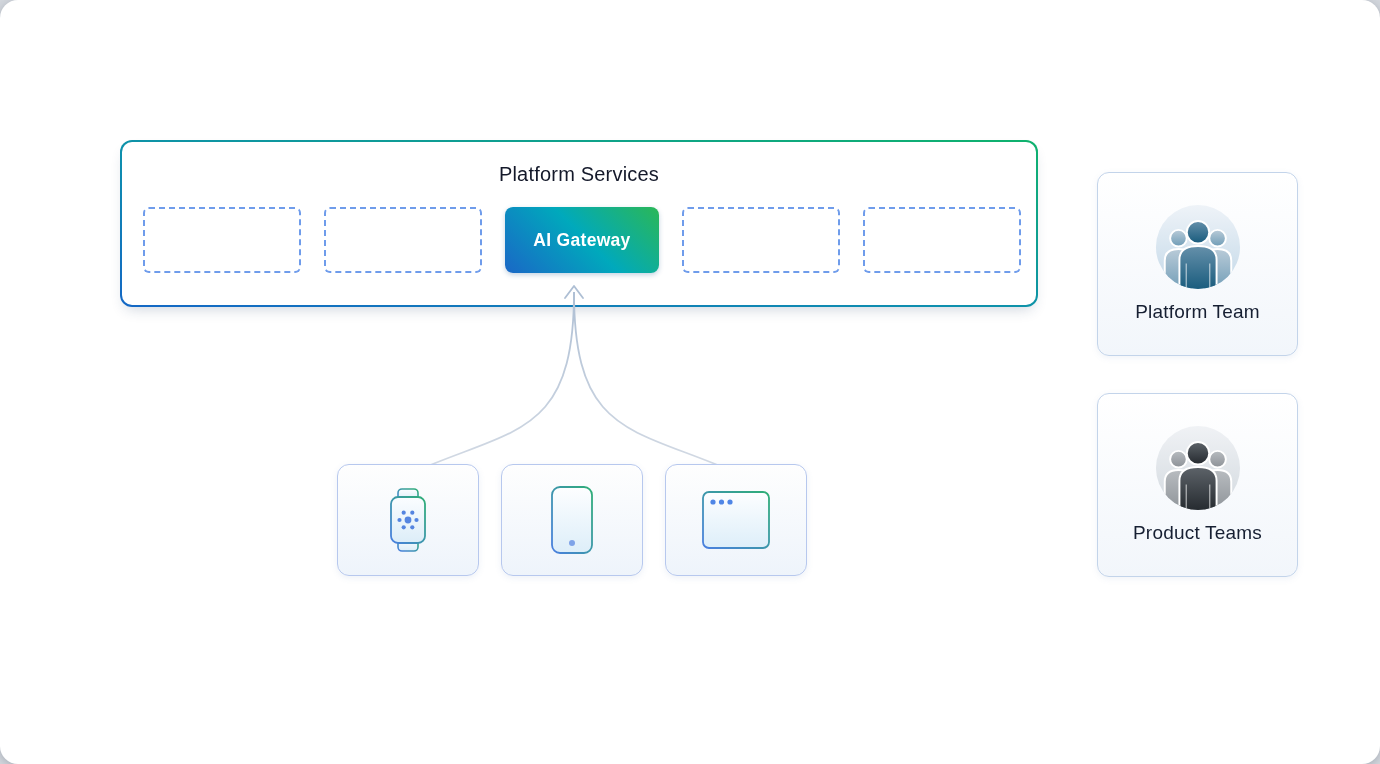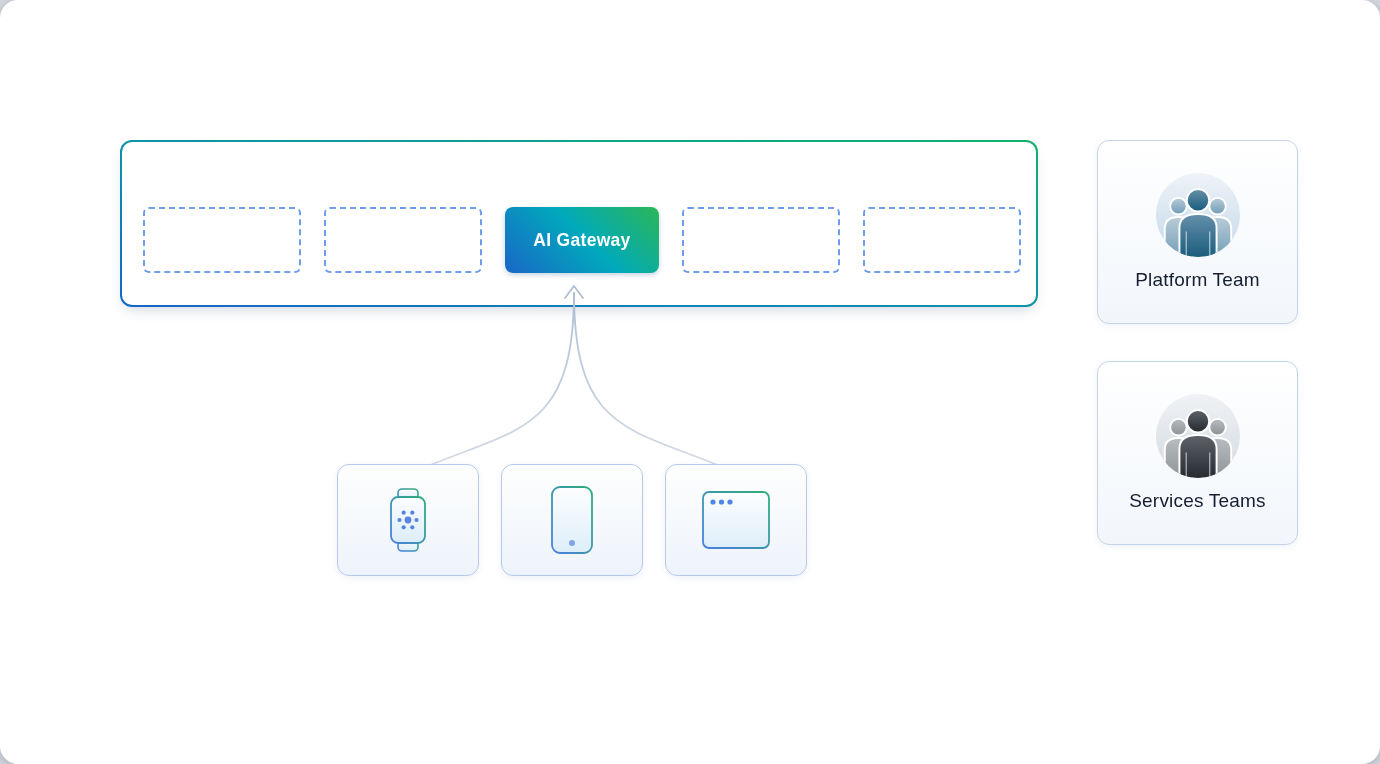--- a/index.html
+++ b/index.html
@@ -75,38 +75,39 @@
     font-size:20px;font-weight:500;color:#131a2b;letter-spacing:.2px;
   }
 
   
   .team-card{
     position:absolute;left:1097px;width:201px;height:184px;
     box-sizing:border-box;border-radius:12px;
     border:1.5px solid #c3d4ea;
     background:linear-gradient(180deg,#ffffff 0%,#f2f6fb 100%);
     box-shadow:0 2px 6px rgba(110,140,190,.10);
-    display:flex;flex-direction:column;align-items:center;
+    display:flex;flex-direction:column;align-items:center;margin-top:32px;
   }
   .team-card.t1{top:140px;}
   .team-card.t2{top:361px;}
   .team-card .icon-wrap{margin-top:30px;width:88px;height:88px;}
   .team-label{
     margin-top:10px;
     font-size:19px;font-weight:500;color:#16203
     2;letter-spacing:.2px;color:#161f32;
   }
 </style>
 </head>
 <body>
 
 <div class="canvas">
 
   <div class="platform-box">
     <div class="platform-inner">
+      <div class="platform-title">Platform Services</div>
       <div class="slot-row">
         <div class="slot placeholder"></div>
         <div class="slot placeholder"></div>
         <div class="slot gateway">AI Gateway</div>
         <div class="slot placeholder"></div>
         <div class="slot placeholder"></div>
       </div>
     </div>
   </div>
 
@@ -244,16 +245,16 @@
           <circle cx="25" cy="36" r="8.5" fill="url(#tSide2)" stroke="#ffffff" stroke-width="2"></circle>
           <path d="M11 90 L11 59 Q11 47 25 47 Q39 47 39 59 L39 90 Z" fill="url(#tSide2)" stroke="#ffffff" stroke-width="2"></path>
           <circle cx="65" cy="36" r="8.5" fill="url(#tSide2)" stroke="#ffffff" stroke-width="2"></circle>
           <path d="M51 90 L51 59 Q51 47 65 47 Q79 47 79 59 L79 90 Z" fill="url(#tSide2)" stroke="#ffffff" stroke-width="2"></path>
           <circle cx="45" cy="30" r="11.5" fill="url(#tCenter2)" stroke="#ffffff" stroke-width="2"></circle>
           <path d="M26 90 L26 58 Q26 44 45 44 Q64 44 64 58 L64 90 Z" fill="url(#tCenter2)" stroke="#ffffff" stroke-width="2"></path>
           <path d="M33 90 L33 62 M57 90 L57 62" stroke="#ffffff" stroke-width="1.4" opacity=".55"></path>
         </g>
       </svg>
     </div>
-    <div class="team-label">Services Teams</div>
+    <div class="team-label">Product Teams</div>
   </div>
 
 </div>
 
 </body></html>

